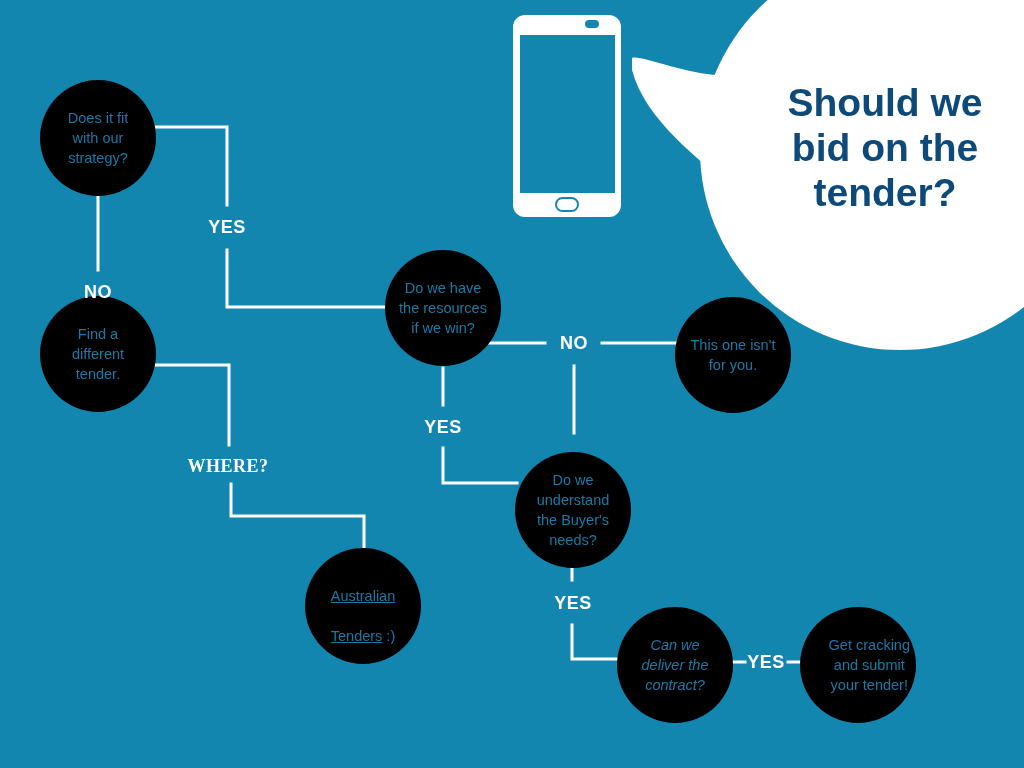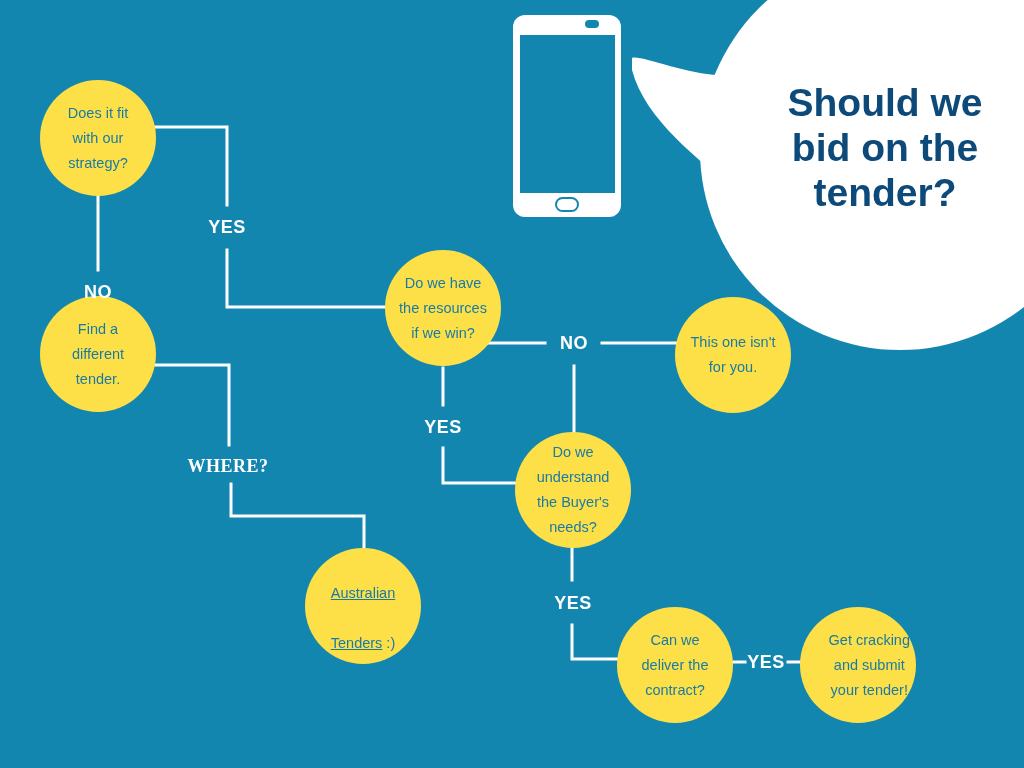--- a/index.html
+++ b/index.html
@@ -3,23 +3,23 @@
 <meta charset="utf-8">
 <style>
   html, body { margin: 0; padding: 0; }
   body {
     width: 1024px; height: 768px; overflow: hidden; position: relative;
     background: #1386b0;
     font-family: "Liberation Sans", "DejaVu Sans", sans-serif;
   }
   #canvas { position: absolute; left: 0; top: 0; width: 1024px; height: 768px; }
   .node {
-    position: absolute; border-radius: 50%; background: #fde047;
+    position: absolute; border-radius: 50%; background: #000000;
     display: flex; align-items: center; justify-content: center; text-align: center;
-    color: #1a7aa6; font-size: 14.5px; line-height: 25px;
+    color: #1a7aa6; font-size: 14.5px; line-height: 20px;
     box-sizing: border-box; padding: 0 6px;
   }
   .node span { display: block; white-space: pre-line; }
   .label {
     position: absolute; color: #ffffff; font-weight: bold; font-size: 18px;
     letter-spacing: 0.5px; transform: translate(-50%, -50%); white-space: nowrap;
   }
   .title {
     position: absolute; left: 760px; top: 80px; width: 250px;
     color: #0d4a7a; font-weight: bold; font-size: 39px; line-height: 45px;
@@ -90,35 +90,35 @@
   <span>Find a
 different
 tender.</span>
 </div>
 
 <div class="node" style="left:675px; top:297px; width:116px; height:116px;">
   <span>This one isn't
 for you.</span>
 </div>
 
-<div class="node" style="left:515px; top:432px; width:116px; height:116px;">
+<div class="node" style="left:515px; top:452px; width:116px; height:116px;">
   <span>Do we
 understand
 the Buyer's
 needs?</span>
 </div>
 
 <div class="node" style="left:305px; top:548px; width:116px; height:116px;">
   <span>
     <a class="link">Australian</a><br>
     <a class="link">Tenders</a><span style="display:inline"> :)</span>
   </span>
 </div>
 
-<div class="node" style="left:617px; top:607px; width:116px; height:116px;">
+<div class="node" style="left:617px; top:607px; width:116px; height:116px;font-style:italic;">
   <span>Can we
 deliver the
 contract?</span>
 </div>
 
 <div class="node" style="left:800px; top:607px; width:116px; height:116px;justify-content:flex-end;">
   <span>Get cracking
 and submit
 your tender!</span>
 </div>

